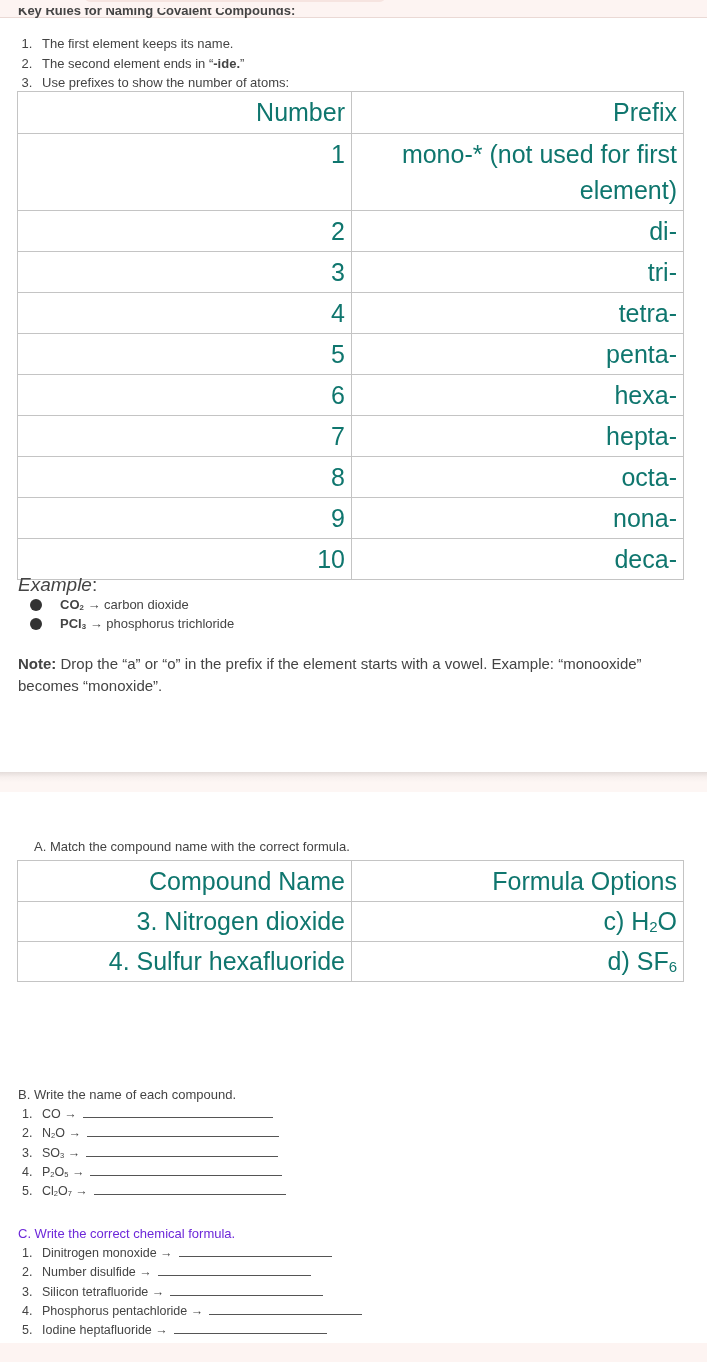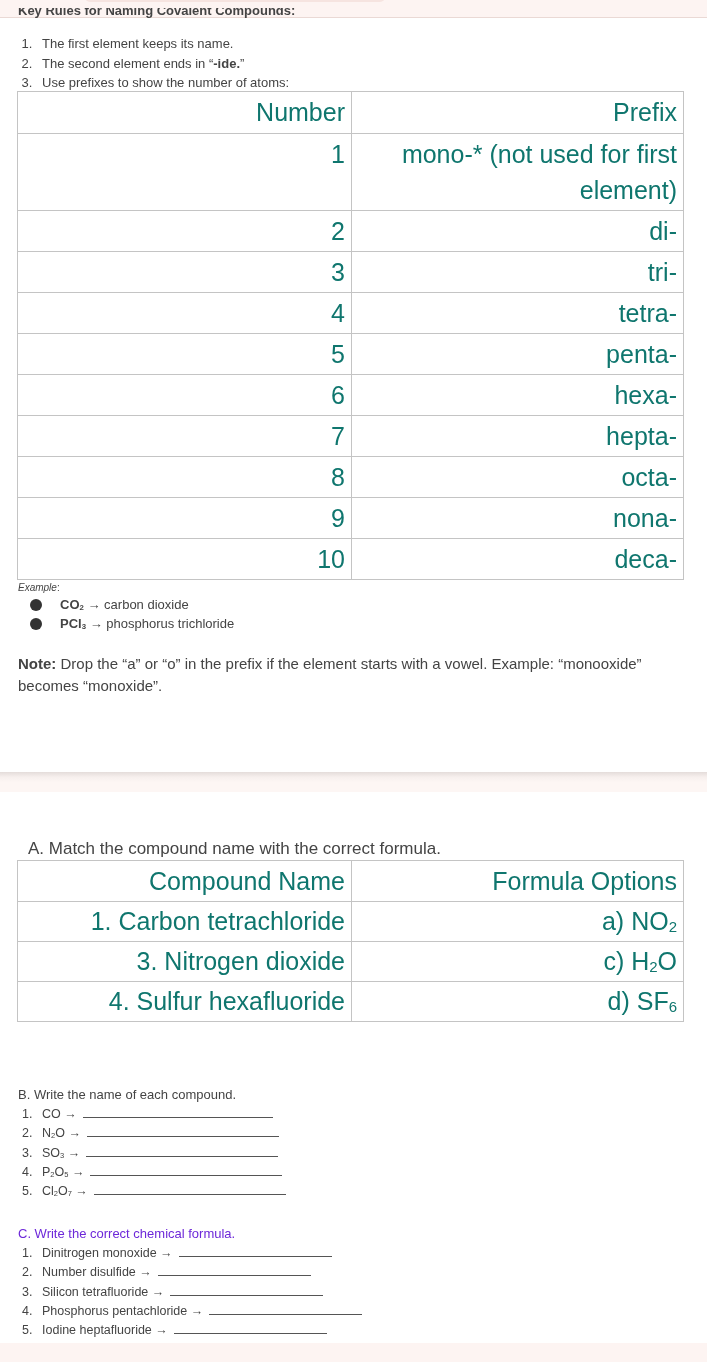--- a/index.html
+++ b/index.html
@@ -27,36 +27,36 @@
   ol.rules li { padding-left: 6px; }
   table.grid { border-collapse: collapse; position: absolute; left: 17px; }
   table.grid td, table.grid th {
     border: 1.5px solid #c4c4c4; text-align: right; vertical-align: top;
     padding: 2px 6px; color: #0f766e; font-weight: normal;
   }
   .t1 { top: 91px; width: 667px; font-size: 25px; }
   .t1 th { font-weight: bold; height: 37px; line-height: 36px; }
   .t1 td { line-height: 36px; height: 36px; }
   .t1 td.c1 { width: 321px; }
-  .example-label { position: absolute; left: 18px; top: 574px; font-size: 10px; font-style: italic; color: #444; margin-top: 8px; }
+  .example-label { position: absolute; left: 18px; top: 574px; font-size: 19px; font-style: italic; color: #444; }
   ul.examples { position: absolute; left: 28px; top: 595px; margin: 0; padding: 0; list-style: none; font-size: 13px; line-height: 19px; color: #444; }
   ul.examples li { position: relative; padding-left: 32px; }
   ul.examples li .dot {
     position: absolute; left: 2px; top: 4px; width: 12px; height: 12px;
     border-radius: 50%; background: #333;
   }
   ul.examples b { font-weight: bold; }
   sub { font-size: 0.6em; vertical-align: -0.15em; line-height: 0; }
   .note { position: absolute; left: 18px; top: 653px; width: 670px; font-size: 15px; line-height: 22px; color: #444; }
   .note b { font-weight: bold; }
   .divider {
     position: absolute; left: 0; top: 772px; width: 707px; height: 20px;
     background: linear-gradient(#e4dcda 0px, #f6efed 5px, #fdf6f4 10px, #fdf6f4 20px);
   }
-  .secA-title { position: absolute; left: 28px; top: 839px; font-size: 17px; color: #444; }
+  .secA-title { position: absolute; left: 34px; top: 839px; font-size: 13px; color: #444; }
   .t2 { top: 860px; width: 667px; font-size: 25px; }
   .t2 th { font-weight: bold; height: 36px; line-height: 36px; }
   .t2 td { height: 35px; line-height: 35px; }
   .t2 td.c1 { width: 321px; }
   .secB-title { position: absolute; left: 18px; top: 1087px; font-size: 13px; color: #444; }
   ol.fill { position: absolute; margin: 0; padding-left: 18px; font-size: 12.5px; line-height: 19.3px; color: #444; }
   ol.fill li { padding-left: 6px; }
   .blank { display: inline-block; border-bottom: 1px solid #555; height: 10px; vertical-align: baseline; margin-left: 6px; }
   .b-list { left: 18px; top: 1105px; }
   .secC-title { position: absolute; left: 18px; top: 1226px; font-size: 13px; color: #6d28d9; }
@@ -142,24 +142,20 @@
 <div class="secA-title">A. Match the compound name with the correct formula.</div>
 <table class="grid t2">
   <thead>
     <tr>
       <th class="c1">Compound Name</th>
       <th>Formula Options</th>
     </tr>
   </thead>
   <tbody id="match-body">
       <tr>
-        <td class="c1">1. Carbon tetrachloride</td>
-        <td>a) NO<sub>2</sub></td>
-      </tr>
-      <tr>
         <td class="c1">3. Nitrogen dioxide</td>
         <td>c) H<sub>2</sub>O</td>
       </tr>
       <tr>
         <td class="c1">4. Sulfur hexafluoride</td>
         <td>d) SF<sub>6</sub></td>
       </tr>
     </tbody>
 </table>
 

